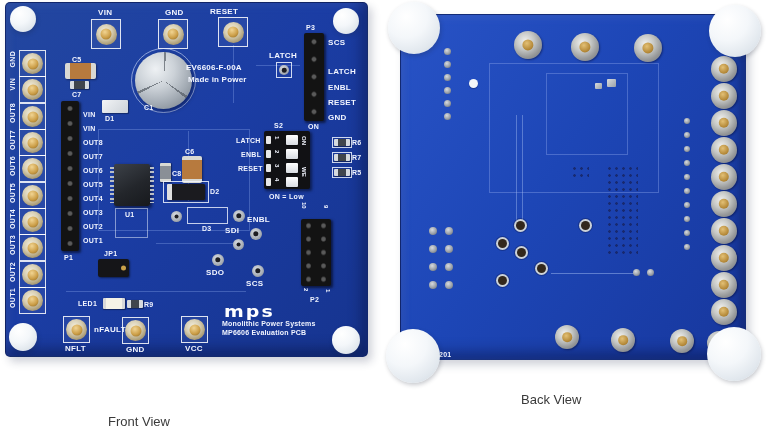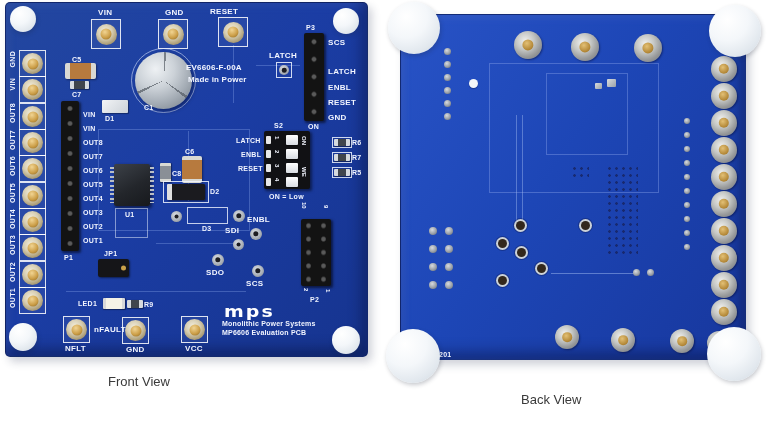--- a/index.html
+++ b/index.html
@@ -373,15 +373,15 @@
     <div class="solder" style="left:306px;top:316px;width:24px;height:24px;"></div>
 
     <span class="silk s7" style="left:33px;top:336px;">E201</span>
 
     <div class="bumper" style="left:-13px;top:-13px;width:52px;height:52px;"></div>
     <div class="bumper" style="left:308px;top:-10px;width:52px;height:52px;"></div>
     <div class="bumper" style="left:-15px;top:314px;width:54px;height:54px;"></div>
     <div class="bumper" style="left:306px;top:312px;width:54px;height:54px;"></div>
   </div>
 
-  <span class="caption" style="left:108px;top:374px;">Front View</span>
+  <span class="caption" style="left:108px;top:414px;">Front View</span>
   <span class="caption" style="left:521px;top:392px;">Back View</span>
 </div>
 
 </body></html>

